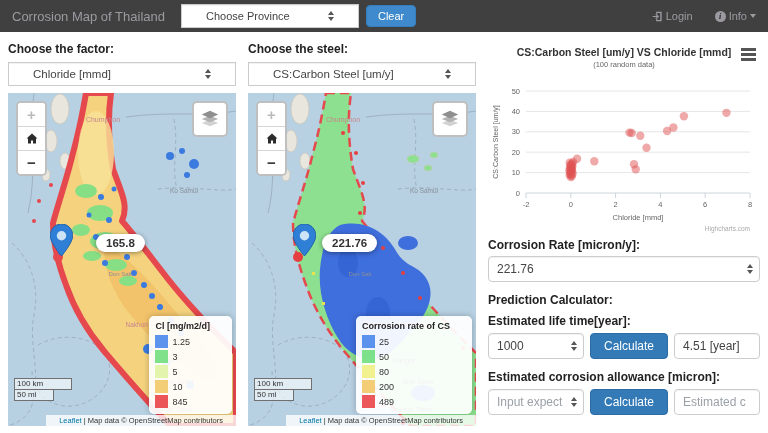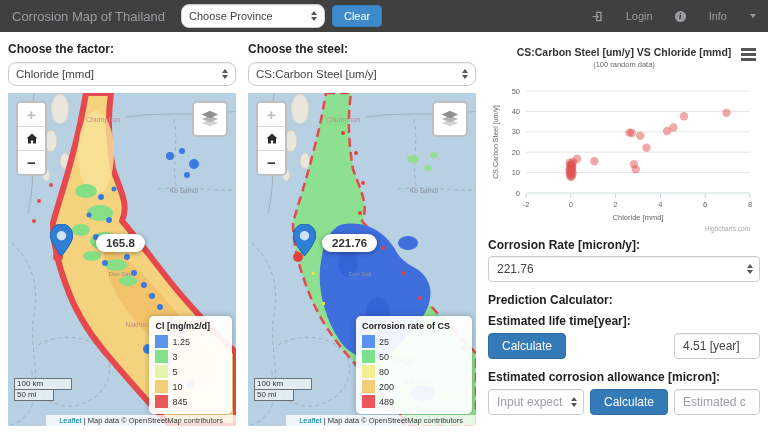--- a/index.html
+++ b/index.html
@@ -2,31 +2,31 @@
 <html><head>
 <meta charset="utf-8">
 <style>
   html,body{margin:0;padding:0;background:#fff;}
   .app{position:relative;width:768px;height:433px;overflow:hidden;background:#fff;
        font-family:"Liberation Sans",sans-serif;-webkit-font-smoothing:antialiased;}
   
   .navbar{position:absolute;top:0;left:0;right:0;height:32px;background:#404040;
           display:flex;align-items:center;padding:0 12px;box-sizing:border-box;}
   .brand{color:#9c9aa0;font-size:13px;margin-right:16px;white-space:nowrap;}
-  .select{height:22px;background:#fff;border:1px solid #ccc;border-radius:8px;display:flex;
-          align-items:center;justify-content:space-between;padding:0 7px;font-size:11px;color:#444;
+  .select{height:22px;background:#fff;border:1px solid #ccc;border-radius:0;display:flex;
+          align-items:center;justify-content:space-between;padding:0 24px;font-size:11px;color:#444;
           box-shadow:inset 0 1px 1px rgba(0,0,0,.06);cursor:pointer;}
   .nav-select{width:128px;}
   .updown{display:flex;flex-direction:column;row-gap:2px;margin-left:6px;}
   .tri-up{width:0;height:0;border-left:3.5px solid transparent;border-right:3.5px solid transparent;border-bottom:4px solid #555;}
   .tri-down{width:0;height:0;border-left:3.5px solid transparent;border-right:3.5px solid transparent;border-top:4px solid #555;}
   .btn-clear{margin-left:7px;height:22px;background:#3e8acc;border:1px solid #357ebd;color:#fff;
              font-size:11px;border-radius:4px;padding:0 11px;cursor:pointer;font-family:inherit;}
   .nav-right{margin-left:auto;display:flex;align-items:center;column-gap:22px;}
-  .nav-link{display:flex;align-items:center;column-gap:23px;color:#9c9aa0;font-size:11px;text-decoration:none;cursor:pointer;}
+  .nav-link{display:flex;align-items:center;column-gap:3px;color:#9c9aa0;font-size:11px;text-decoration:none;cursor:pointer;}
   .caret{border-left:3.5px solid transparent;border-right:3.5px solid transparent;border-top:4px solid #9c9aa0;width:0;height:0;}
   .info-circle{width:11px;height:11px;border-radius:50%;background:#9c9aa0;color:#211f24;font-size:8px;font-weight:bold;
                display:flex;align-items:center;justify-content:center;font-family:"Liberation Serif",serif;font-style:italic;}
   
   .panel{position:absolute;top:38px;width:228px;}
   .panel.p1{left:8px;} .panel.p2{left:248px;}
   .panel-heading{font-size:12px;font-weight:bold;color:#222;margin:4px 0 6px;}
   .panel .select{width:100%;box-sizing:border-box;height:24px;font-size:11.5px;}
   .ctl-label{font-size:12px;font-weight:bold;color:#222;}
   
@@ -453,20 +453,27 @@
       <input value="221.76" style="">
       <span class="updown">
           <i class="tri-up"></i>
           <i class="tri-down"></i>
         </span>
     </div>
 
     <div class="ctl-label mt10">Prediction Calculator:</div>
     <div class="ctl-label mt6">Estimated life time[year]:</div>
     <div class="row">
+      <div class="input w-in">
+        <input value="1000" style="">
+        <span class="updown">
+            <i class="tri-up"></i>
+            <i class="tri-down"></i>
+          </span>
+      </div>
       <button class="btn-calc">Calculate</button>
       <div class="input w-res">
         <input readonly="" value="4.51 [year]" style="">
       </div>
     </div>
 
     <div class="ctl-label mt10">Estimated corrosion allowance [micron]:</div>
     <div class="row">
       <div class="input w-in">
         <input placeholder="Input expected" style="">

